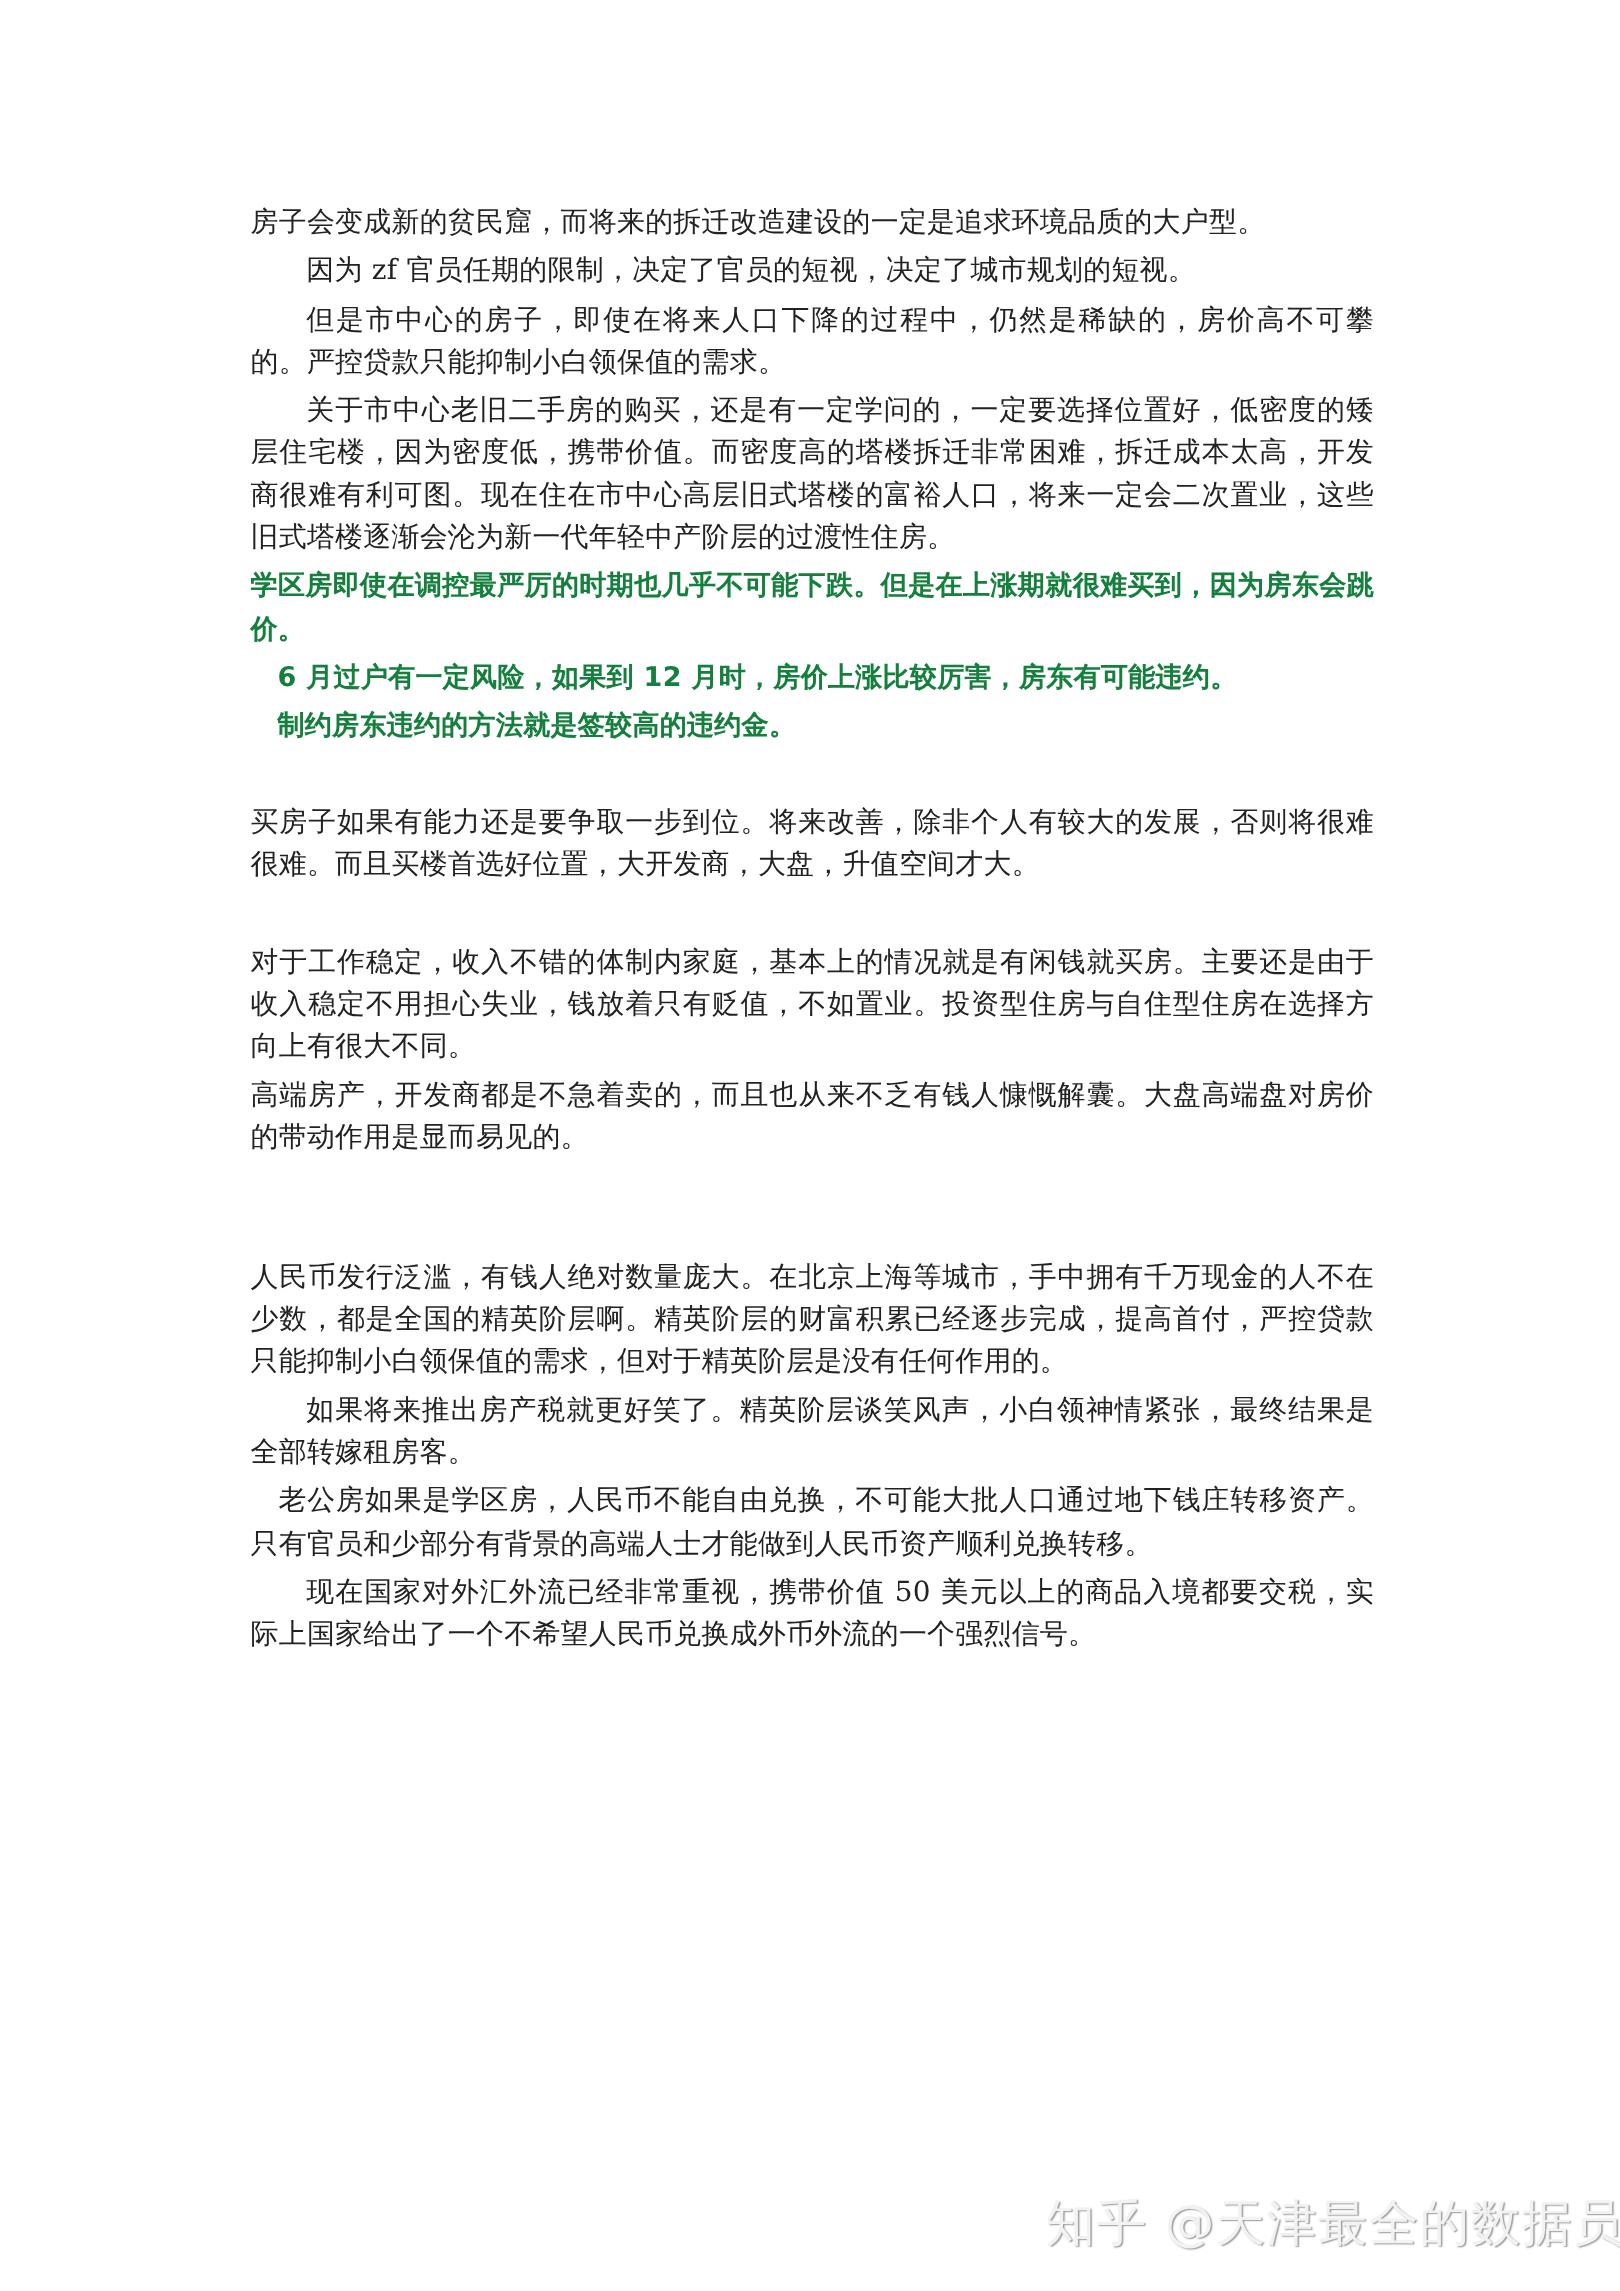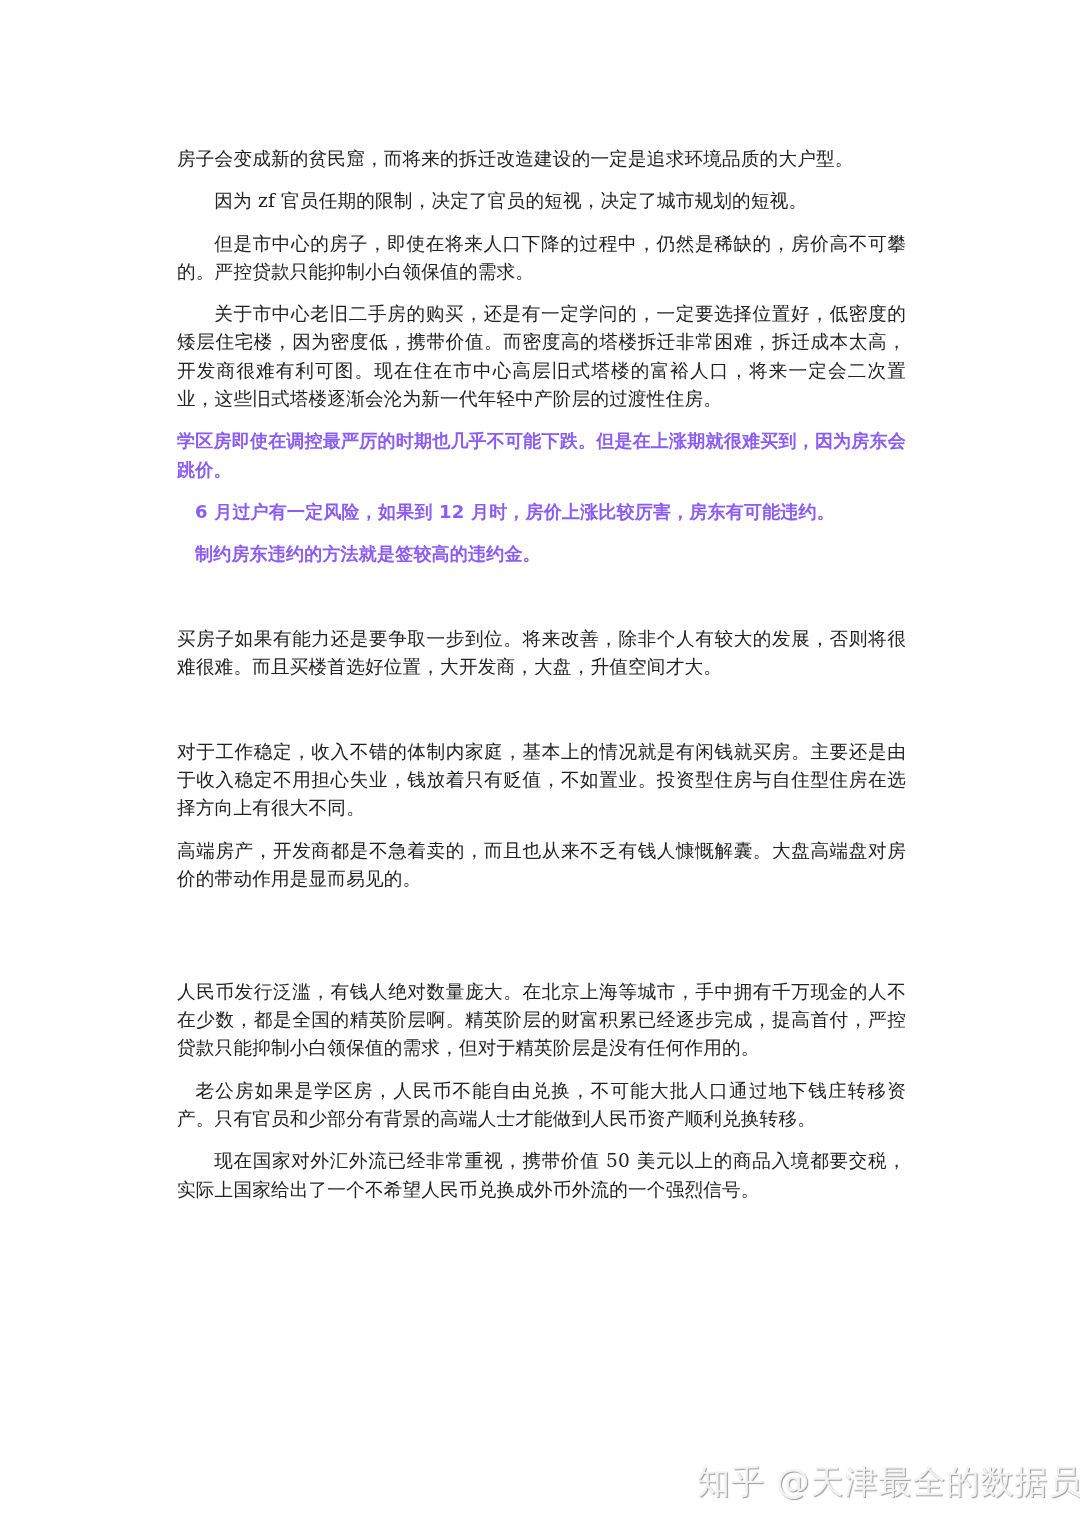--- a/index.html
+++ b/index.html
@@ -3,24 +3,24 @@
 <meta charset="utf-8">
 <style>
   html, body { margin: 0; padding: 0; background: #ffffff; }
   body { width: 1080px; height: 1527px; position: relative; overflow: hidden; }
   .page {
     position: absolute; left: 163px; top: 131px; width: 757px;
     font-family: "DejaVu Serif", "Liberation Serif", serif;
     font-size: 18.6px; line-height: 28.3px; color: #222222;
     text-align: justify; letter-spacing: 0.2px;
   }
-  .p { margin: 14px; }
+  .p { margin: 4px; }
   .indent2 { text-indent: 2em; }
   .indent1 { text-indent: 1em; }
-  .red { color: #8b5cf6; font-weight: bold; font-family: "DejaVu Sans", "Liberation Sans", sans-serif; font-size: 18px; }
+  .red { color: #15803d; font-weight: bold; font-family: "DejaVu Sans", "Liberation Sans", sans-serif; font-size: 18px; }
   .gap1 { height: 28.3px; }
   .gap2 { height: 56.6px; }
   .watermark {
     position: absolute; left: 697px; top: 1460px;
     font-family: "DejaVu Sans", "Liberation Sans", sans-serif;
     font-size: 33px; color: #f2f2f2; letter-spacing: 1px;
     text-shadow: 1px 1px 1px #9a9a9a, -0.5px -0.5px 0 #ffffff;
     white-space: nowrap;
   }
 </style>
@@ -43,17 +43,18 @@
   <p class="p">买房子如果有能力还是要争取一步到位。将来改善，除非个人有较大的发展，否则将很难很难。而且买楼首选好位置，大开发商，大盘，升值空间才大。</p>
 
   <div class="gap1"></div>
 
   <p class="p">对于工作稳定，收入不错的体制内家庭，基本上的情况就是有闲钱就买房。主要还是由于收入稳定不用担心失业，钱放着只有贬值，不如置业。投资型住房与自住型住房在选择方向上有很大不同。</p>
   <p class="p">高端房产，开发商都是不急着卖的，而且也从来不乏有钱人慷慨解囊。大盘高端盘对房价的带动作用是显而易见的。</p>
 
   <div class="gap2"></div>
 
   <p class="p">人民币发行泛滥，有钱人绝对数量庞大。在北京上海等城市，手中拥有千万现金的人不在少数，都是全国的精英阶层啊。精英阶层的财富积累已经逐步完成，提高首付，严控贷款只能抑制小白领保值的需求，但对于精英阶层是没有任何作用的。</p>
+  <p class="p indent2">如果将来推出房产税就更好笑了。精英阶层谈笑风声，小白领神情紧张，最终结果是全部转嫁租房客。</p>
   <p class="p indent1">老公房如果是学区房，人民币不能自由兑换，不可能大批人口通过地下钱庄转移资产。只有官员和少部分有背景的高端人士才能做到人民币资产顺利兑换转移。</p>
   <p class="p indent2">现在国家对外汇外流已经非常重视，携带价值 50 美元以上的商品入境都要交税，实际上国家给出了一个不希望人民币兑换成外币外流的一个强烈信号。</p>
 </div>
 
 <div class="watermark">知乎 @天津最全的数据员</div>
 
 </body></html>

